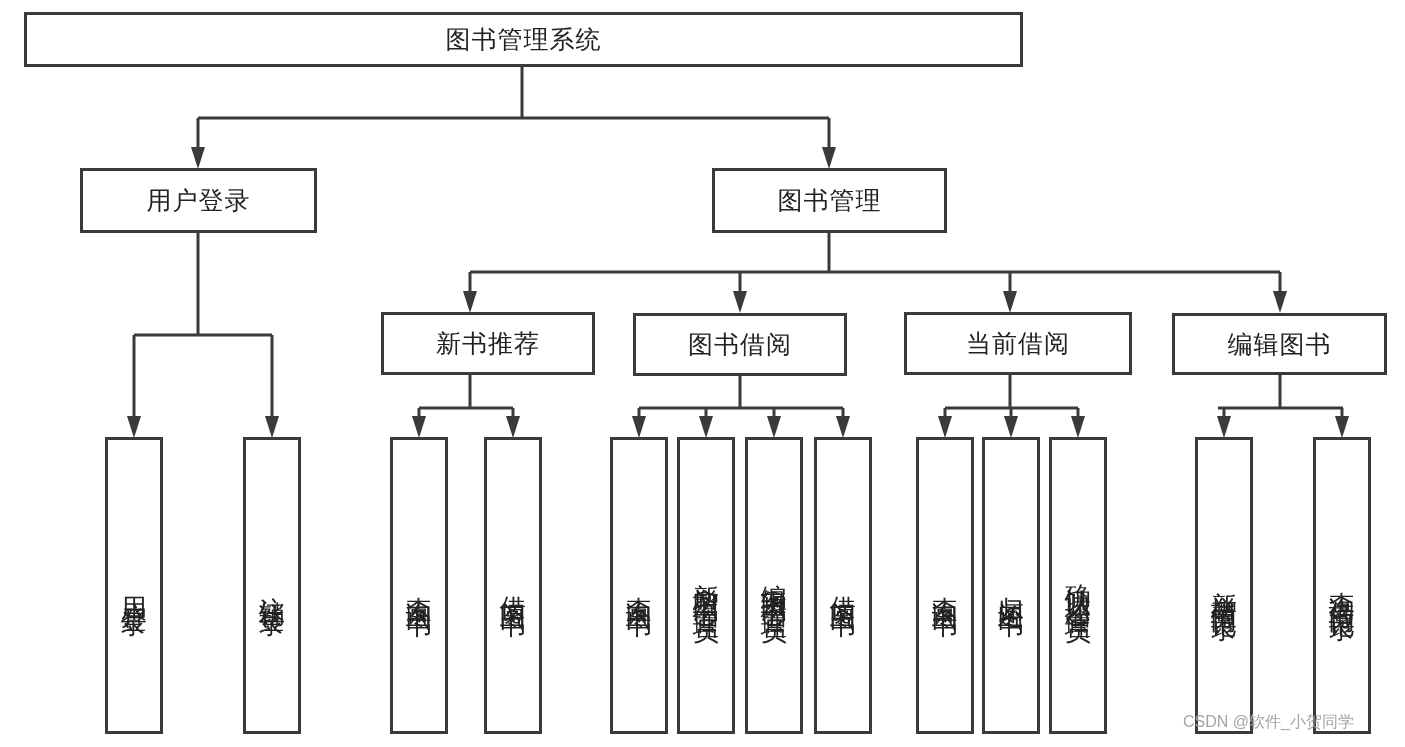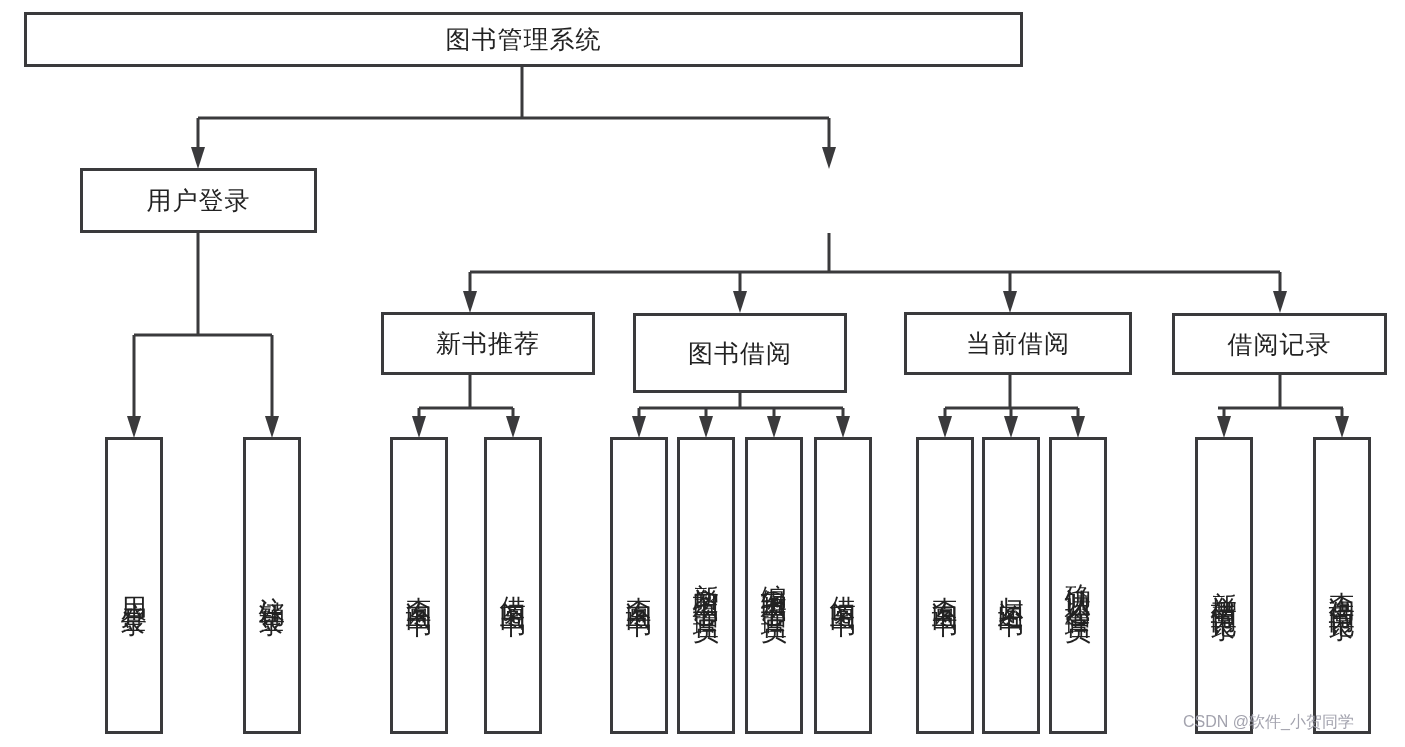--- a/index.html
+++ b/index.html
@@ -95,25 +95,26 @@
       <path d="M1071 416 h14 L1078 438 Z"></path>
 
       <path d="M1217 416 h14 L1224 438 Z"></path>
       <path d="M1335 416 h14 L1342 438 Z"></path>
     </g>
   </svg>
 
   <div class="box hbox" style="left:24px;top:12px;width:999px;height:55px;">图书管理系统</div>
 
   <div class="box hbox" style="left:80px;top:168px;width:237px;height:65px;">用户登录</div>
+  <div class="box hbox" style="left:712px;top:168px;width:235px;height:65px;">图书管理</div>
 
   <div class="box hbox" style="left:381px;top:312px;width:214px;height:63px;">新书推荐</div>
-  <div class="box hbox" style="left:633px;top:313px;width:214px;height:80px;">图书借阅</div>
+  <div class="box hbox" style="left:633px;top:313px;width:214px;height:63px;">图书借阅</div>
   <div class="box hbox" style="left:904px;top:312px;width:228px;height:63px;">当前借阅</div>
-  <div class="box hbox" style="left:1172px;top:313px;width:215px;height:62px;">借阅记录</div>
+  <div class="box hbox" style="left:1172px;top:313px;width:215px;height:62px;">编辑图书</div>
 
   <div class="box vbox" style="left:105px;top:437px;width:58px;height:297px;">用户登录</div>
   <div class="box vbox" style="left:243px;top:437px;width:58px;height:297px;">注销登录</div>
 
   <div class="box vbox" style="left:390px;top:437px;width:58px;height:297px;">查询图书</div>
   <div class="box vbox" style="left:484px;top:437px;width:58px;height:297px;">借阅图书</div>
 
   <div class="box vbox" style="left:610px;top:437px;width:58px;height:297px;">查询图书</div>
   <div class="box vbox" style="left:677px;top:437px;width:58px;height:297px;">新增图书（管理员）</div>
   <div class="box vbox" style="left:745px;top:437px;width:58px;height:297px;">编辑图书（管理员）</div>

